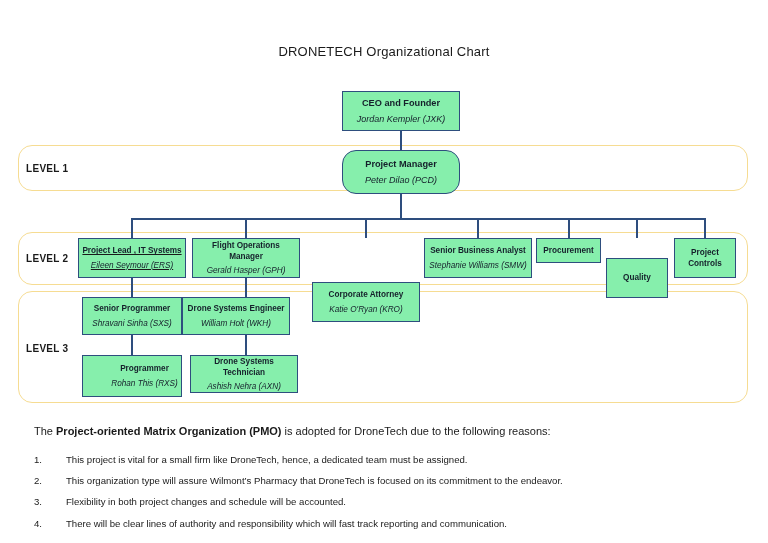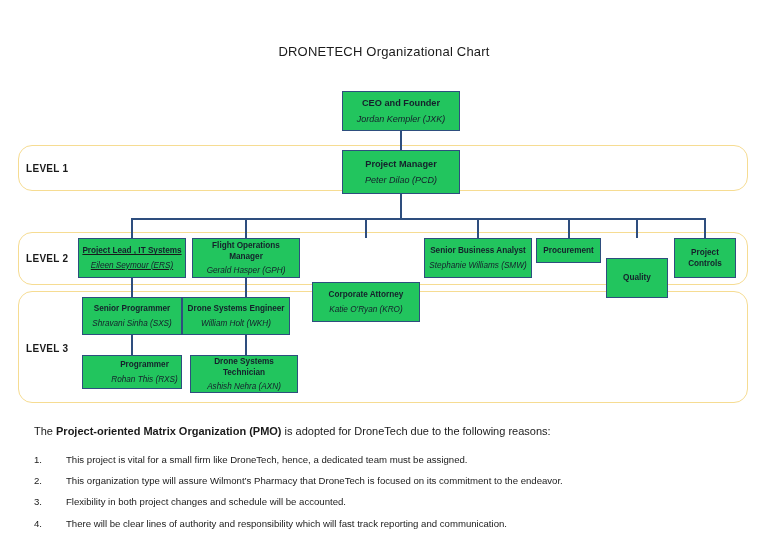--- a/index.html
+++ b/index.html
@@ -50,21 +50,21 @@
     letter-spacing: 0.3px;
   }
   #level-label-1 { left: 26px; top: 163px; }
   #level-label-2 { left: 26px; top: 253px; }
   #level-label-3 { left: 26px; top: 343px; }
 
   
   .node {
     position: absolute;
     box-sizing: border-box;
-    background: #22c55e;
+    background: #86efac;
     border: 1.6px solid #2E4E7E;
     display: flex;
     flex-direction: column;
     align-items: center;
     justify-content: center;
     text-align: center;
     padding: 2px 3px;
     z-index: 5;
   }
   .node .role {
@@ -78,33 +78,33 @@
     font-style: italic;
     line-height: 1.35;
     color: #15202b;
     margin-top: 3px;
   }
   .node.big .role { font-size: 9.2px; }
   .node.big .person { font-size: 9px; margin-top: 4px; }
 
   
   #node-ceo            { left: 342px; top: 91px;  width: 118px; height: 40px; }
-  #node-pm             { left: 342px; top: 150px; width: 118px; height: 44px; }
+  #node-pm             { left: 342px; top: 150px; width: 118px; height: 44px; border-radius: 14px; }
 
   #node-project-lead   { left: 78px;  top: 238px; width: 108px; height: 40px; text-decoration: underline; }
   #node-flight-ops     { left: 192px; top: 238px; width: 108px; height: 40px; }
   #node-attorney       { left: 312px; top: 238px; width: 108px; height: 40px; margin-top: 44px; }
   #node-analyst        { left: 424px; top: 238px; width: 108px; height: 40px; }
   #node-procurement    { left: 536px; top: 238px; width: 65px;  height: 25px; }
   #node-quality        { left: 606px; top: 238px; width: 62px;  height: 40px; margin-top: 20px; }
   #node-controls       { left: 674px; top: 238px; width: 62px;  height: 40px; }
 
   #node-senior-prog    { left: 82px;  top: 297px; width: 100px; height: 38px; }
   #node-drone-eng      { left: 182px; top: 297px; width: 108px; height: 38px; }
-  #node-programmer     { left: 82px;  top: 355px; width: 100px; height: 34px; padding-left: 28px; }
+  #node-programmer     { left: 82px;  top: 355px; width: 100px; height: 42px; padding-left: 28px; }
   #node-drone-tech     { left: 190px; top: 355px; width: 108px; height: 38px; }
 
   
   .conn {
     position: absolute;
     background: #2E4E7E;
     z-index: 1;
   }
   .conn.v { width: 1.8px; }
   .conn.h { height: 1.8px; }

